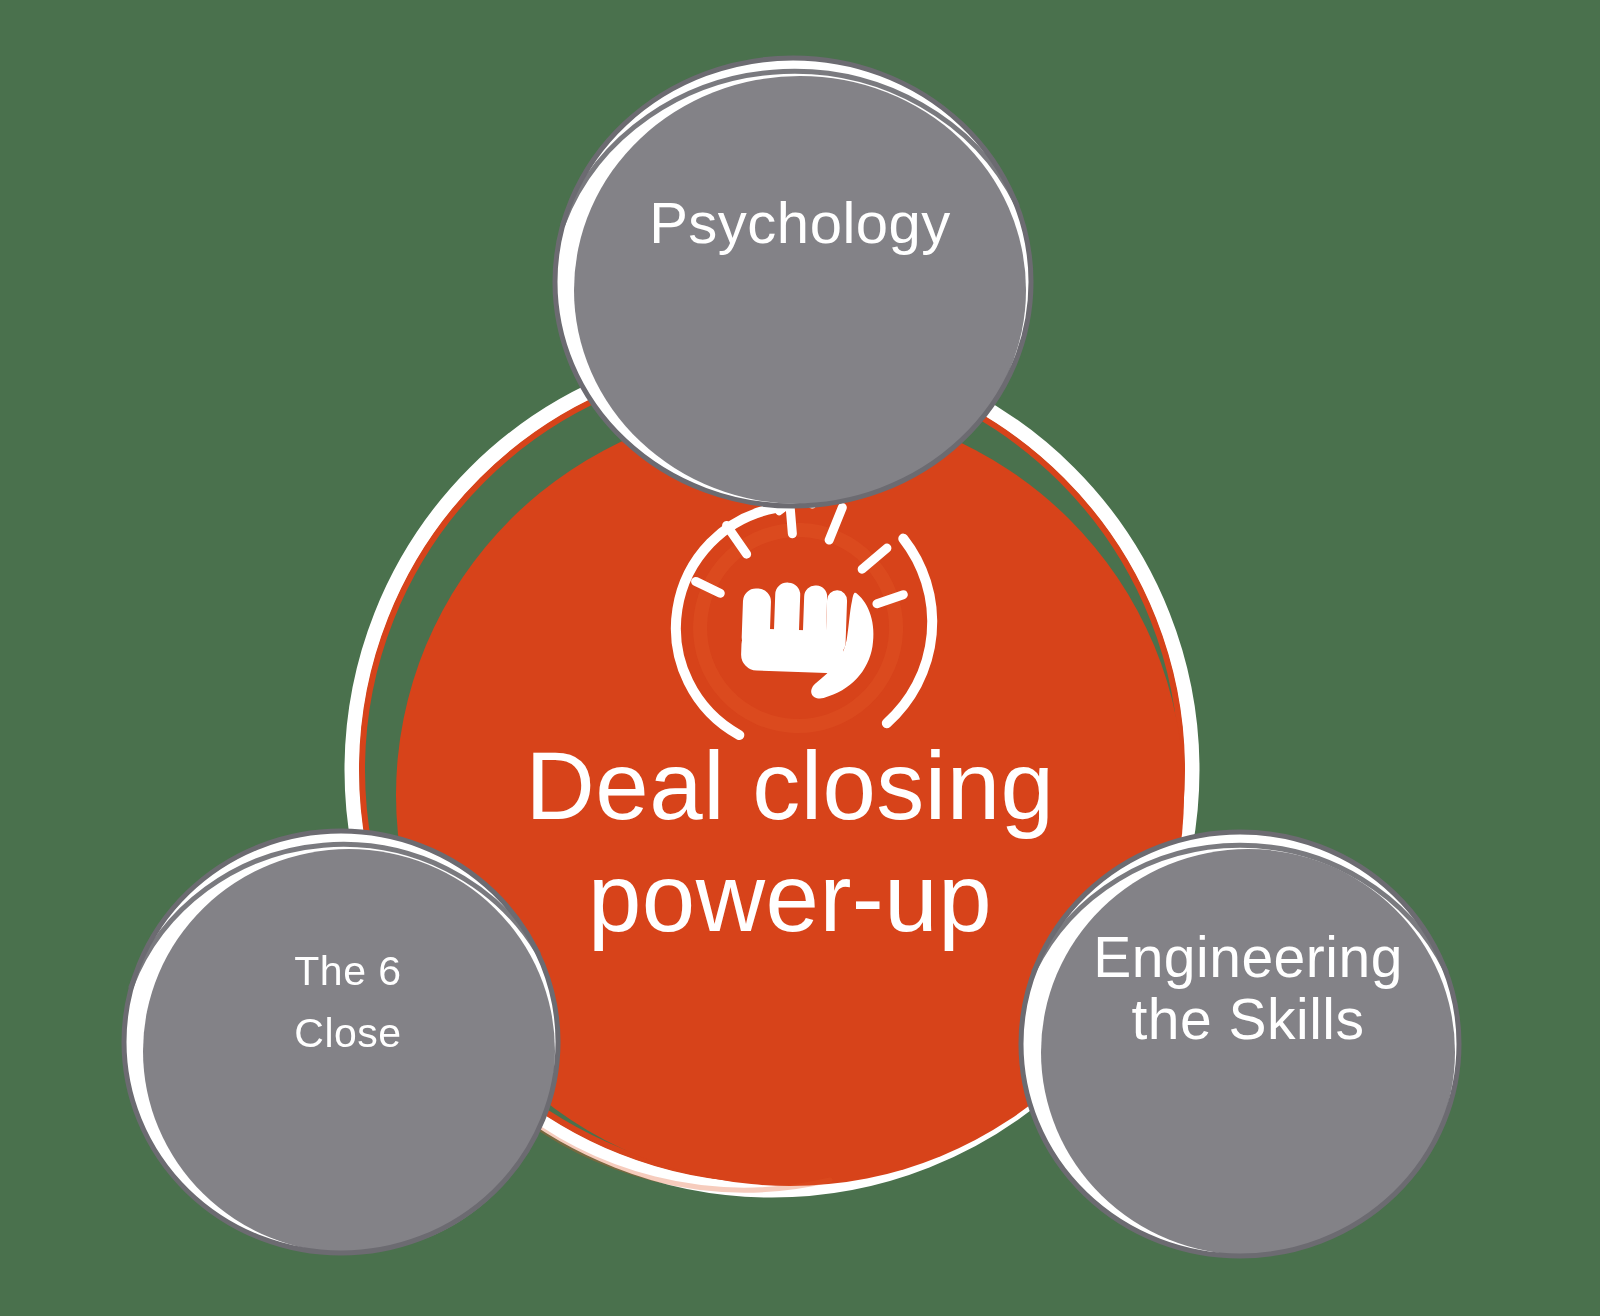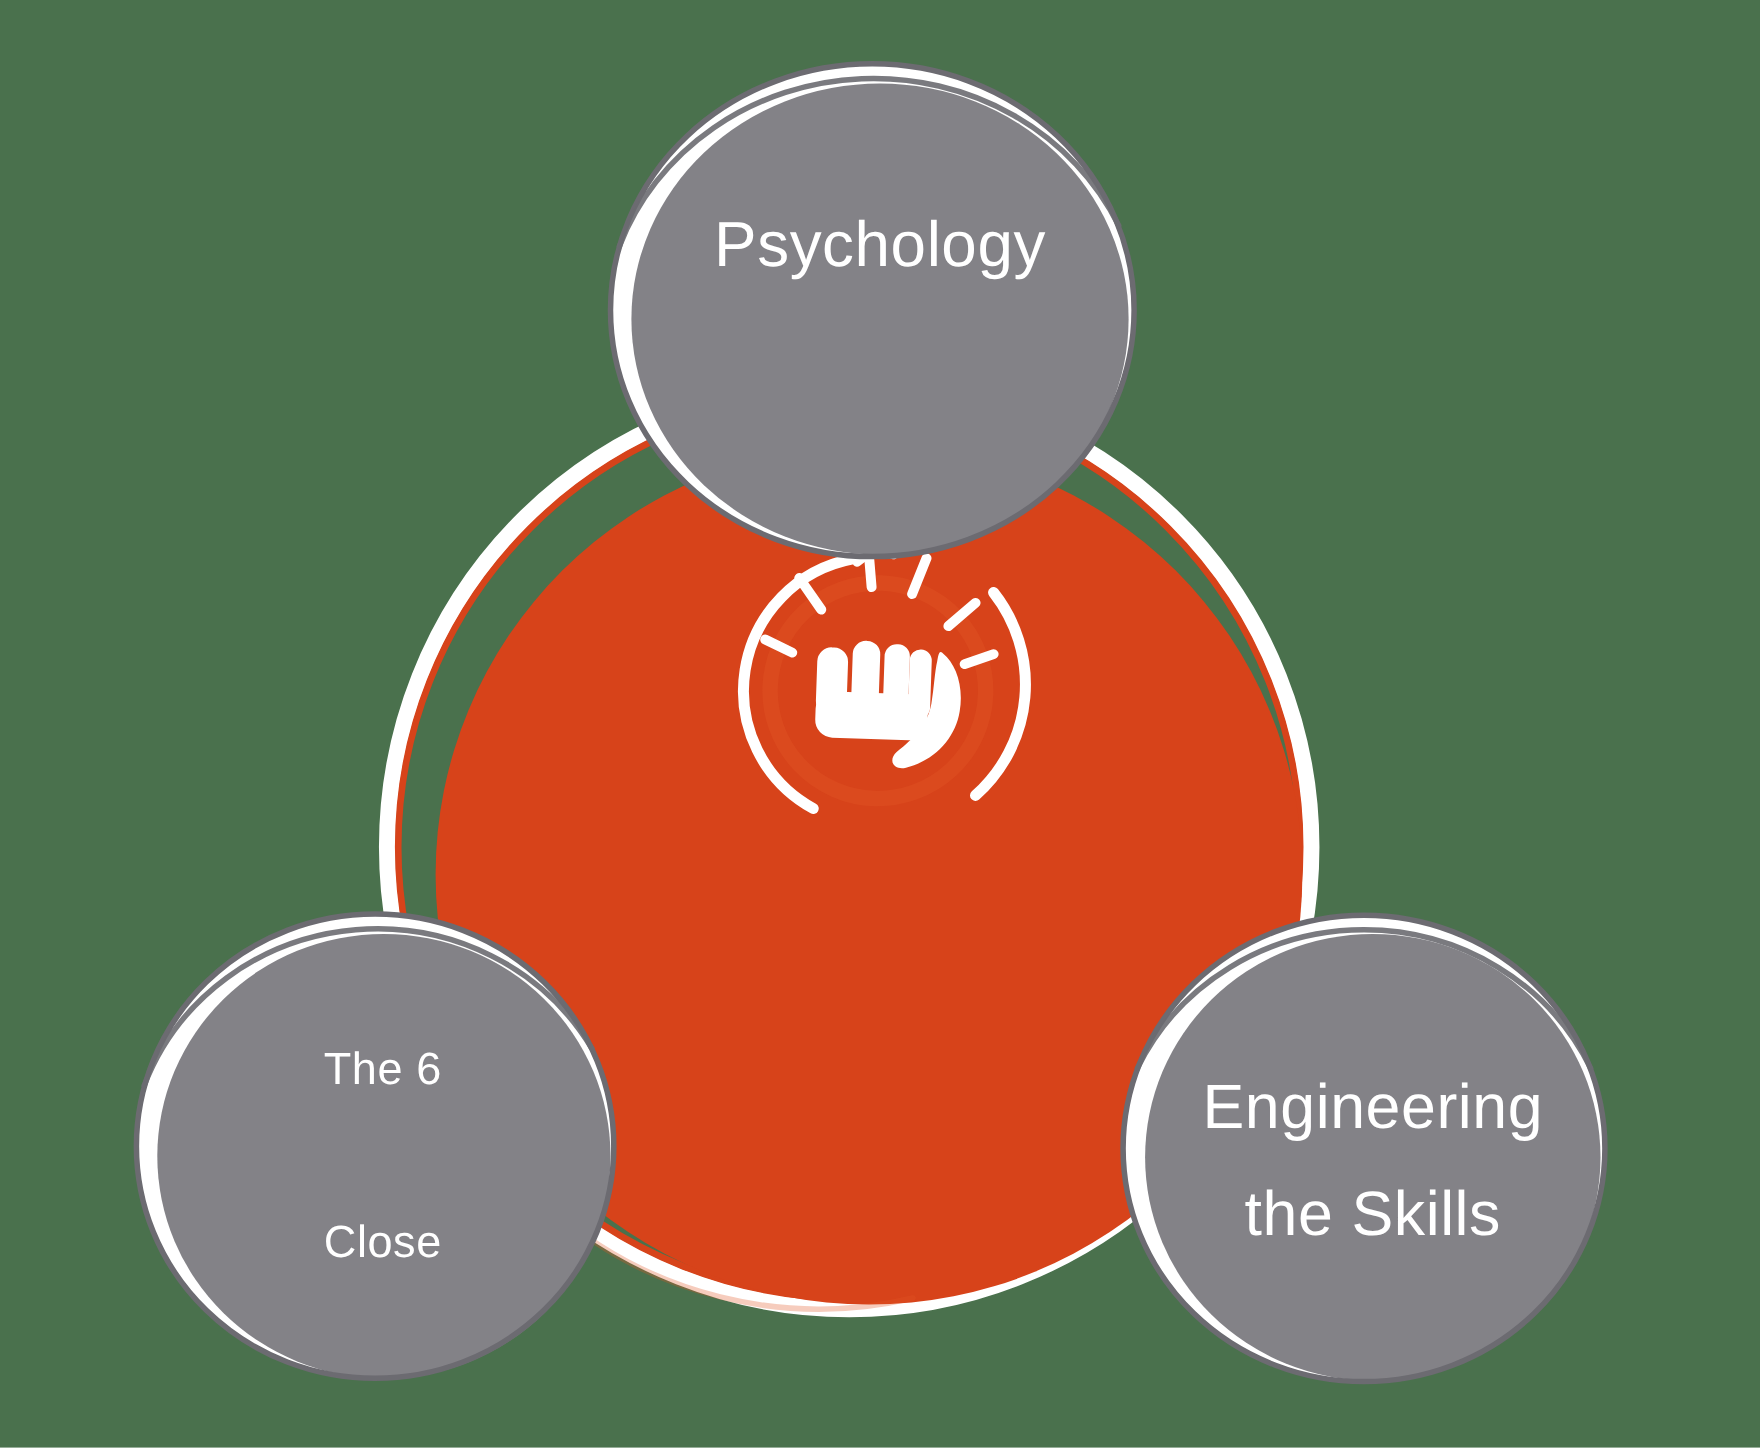--- a/index.html
+++ b/index.html
@@ -6,30 +6,30 @@
   .stage {
     position:relative;
     width:1600px; height:1316px;
     overflow:hidden;
     font-family:"Liberation Sans","DejaVu Sans",sans-serif;
   }
   svg.layer { position:absolute; left:0; top:0; display:block; }
   .label {
     position:absolute;
     display:flex; flex-direction:column;
-    align-items:center; justify-content:space-between;
+    align-items:center; justify-content:flex-start;
     text-align:center;
     color:#ffffff;
     pointer-events:none;
   }
   .label span { display:block; white-space:nowrap; }
   .lbl-top    { left:590px; top:190px; width:420px; height:150px; font-size:58px; line-height:66px; letter-spacing:0.5px; }
   .lbl-center { left:400px; top:730px; width:780px; height:240px; font-size:96px; line-height:112px; letter-spacing:0.5px; }
   .lbl-left   { left:140px; top:940px; width:416px; height:220px; font-size:41px; line-height:62px; letter-spacing:0.5px; }
-  .lbl-right  { left:1040px; top:975px; width:416px; height:160px; font-size:57px; line-height:62px; letter-spacing:0.5px; }
+  .lbl-right  { left:1040px; top:926px; width:416px; height:160px; font-size:57px; line-height:62px; letter-spacing:0.5px; }
 </style>
 </head>
 <body>
 
 <div class="stage">
 
   <svg class="layer" width="1600" height="1316" viewBox="0 0 1600 1316">
 
     <rect x="0" y="0" width="1600" height="1316" fill="#4A714D"></rect>
 
@@ -84,20 +84,24 @@
       <ellipse cx="1248" cy="1052" rx="207" ry="203" fill="#838287"></ellipse>
       <ellipse cx="1240" cy="1044" rx="219" ry="212" fill="none" stroke-width="5" stroke="#6C6B71"></ellipse>
       <path d="M 1034 971 A 228 220 0 0 1 1446 971" fill="none" stroke-width="5" opacity="0.9" stroke-linecap="round" stroke="#6C6B71"></path>
     </g>
   </svg>
 
   <div class="label lbl-top">
     <span>Psychology</span>
   </div>
 
+  <div class="label lbl-center">
+    <span>Deal closing</span>
+    <span>power-up</span>
+  </div>
 
   <div class="label lbl-left">
     <span>The 6</span>
     <span>Close</span>
   </div>
 
   <div class="label lbl-right">
     <span>Engineering</span>
     <span>the Skills</span>
   </div>

